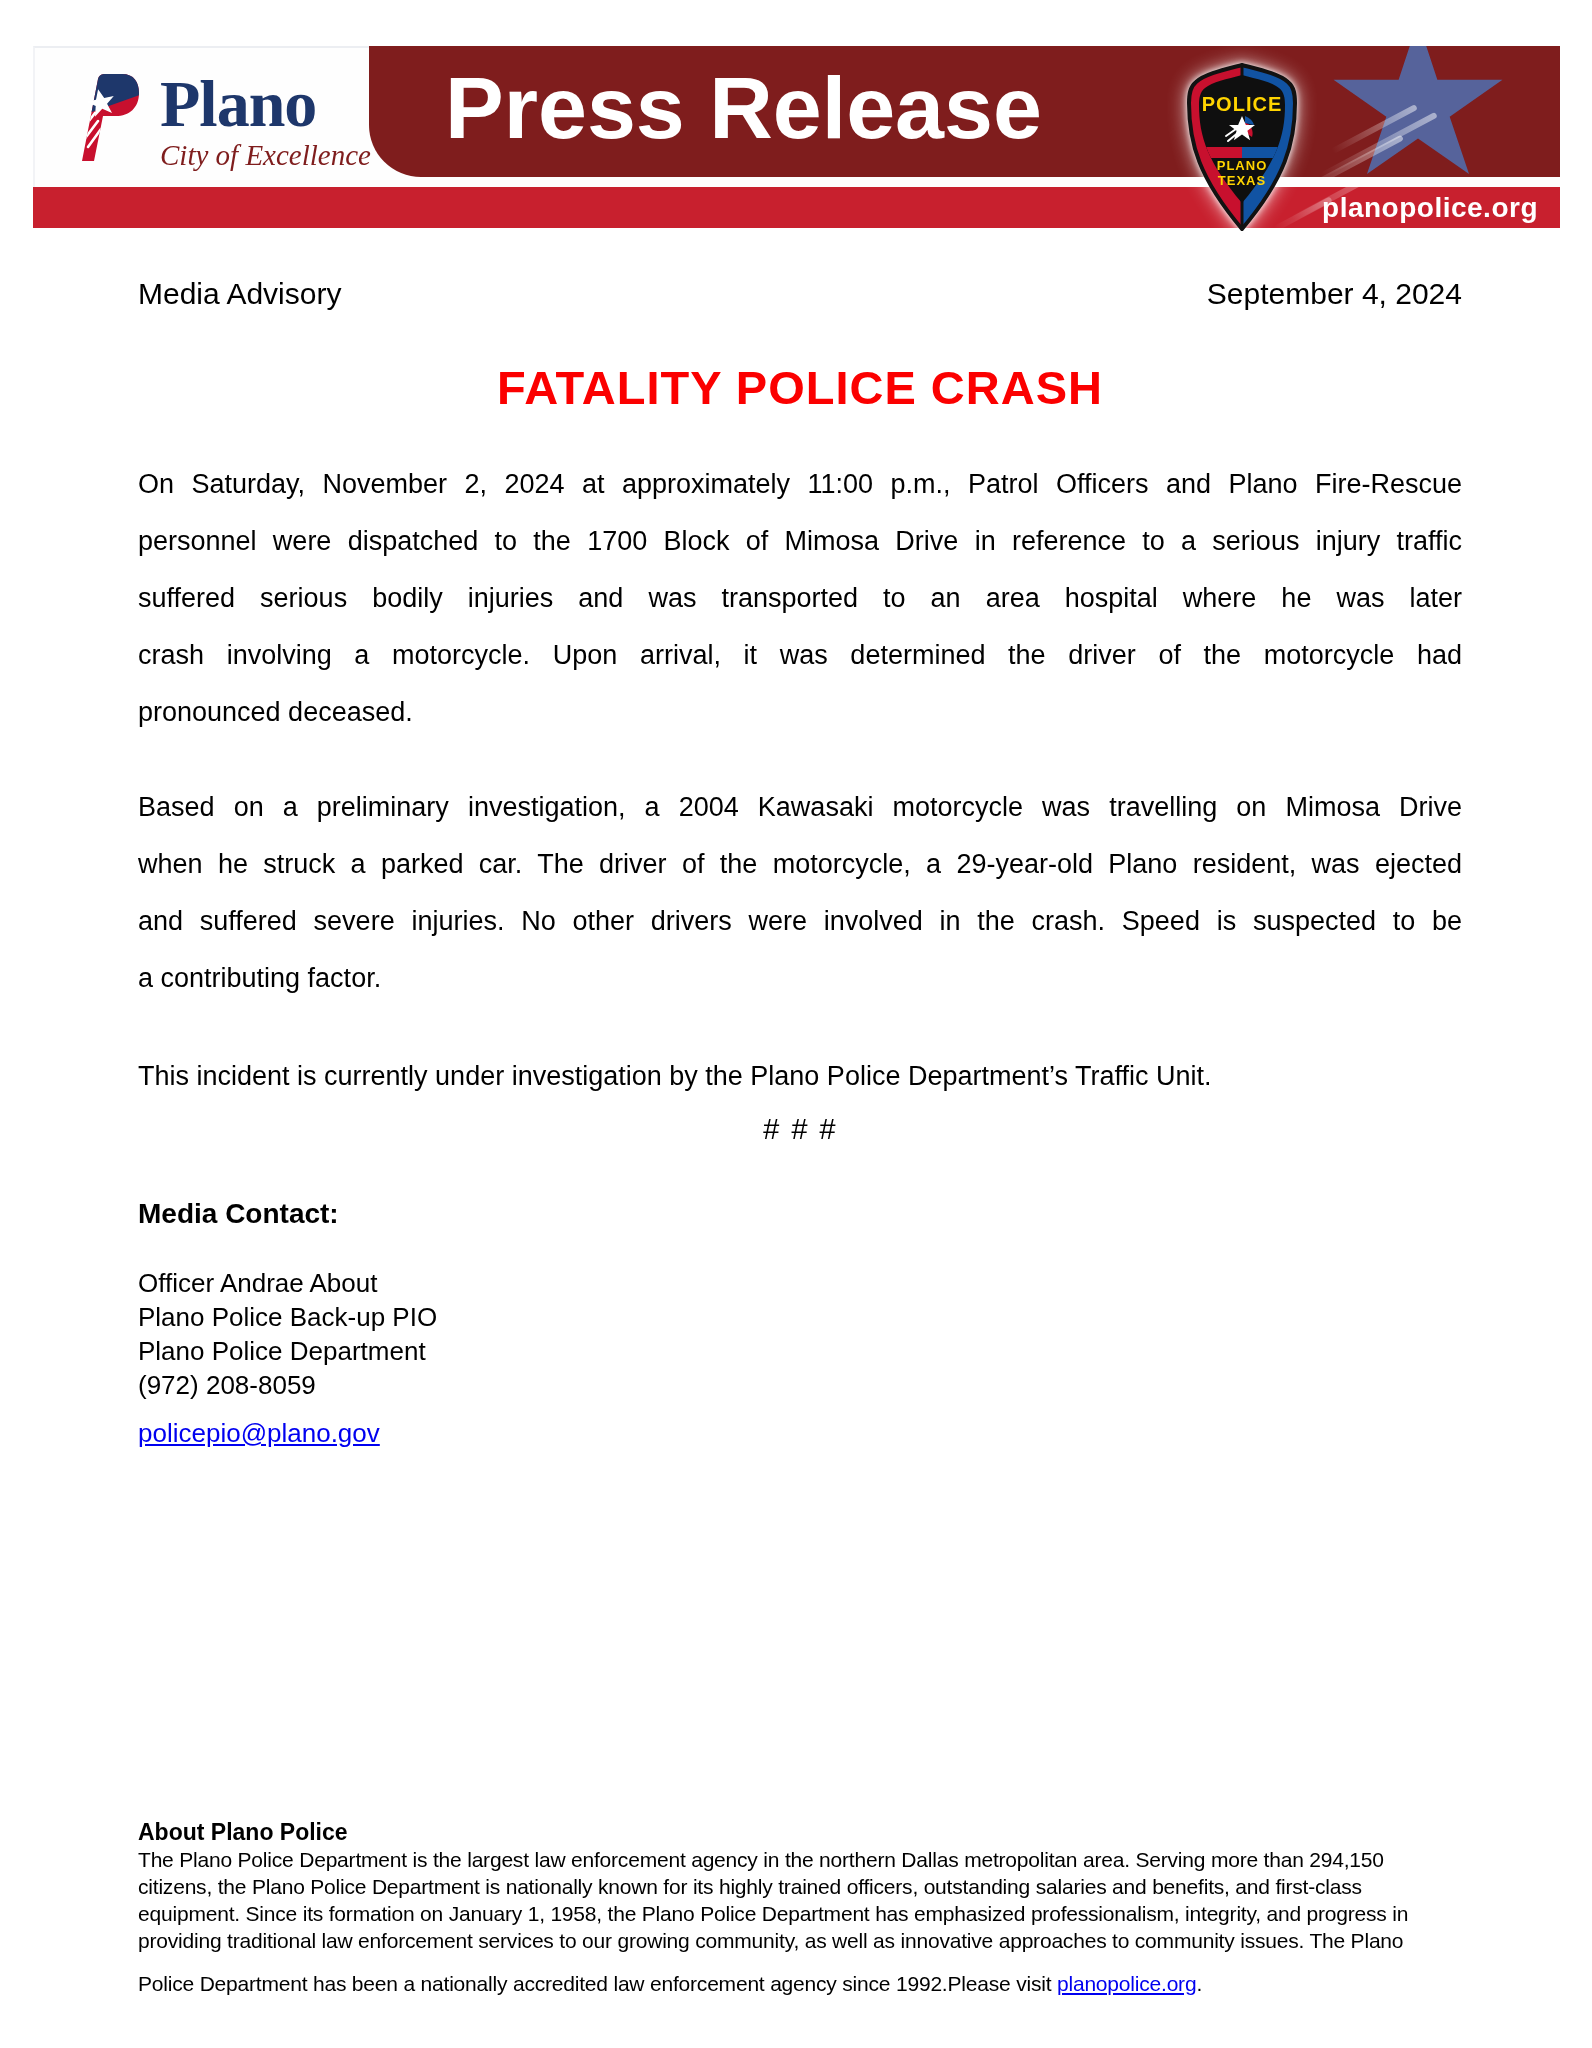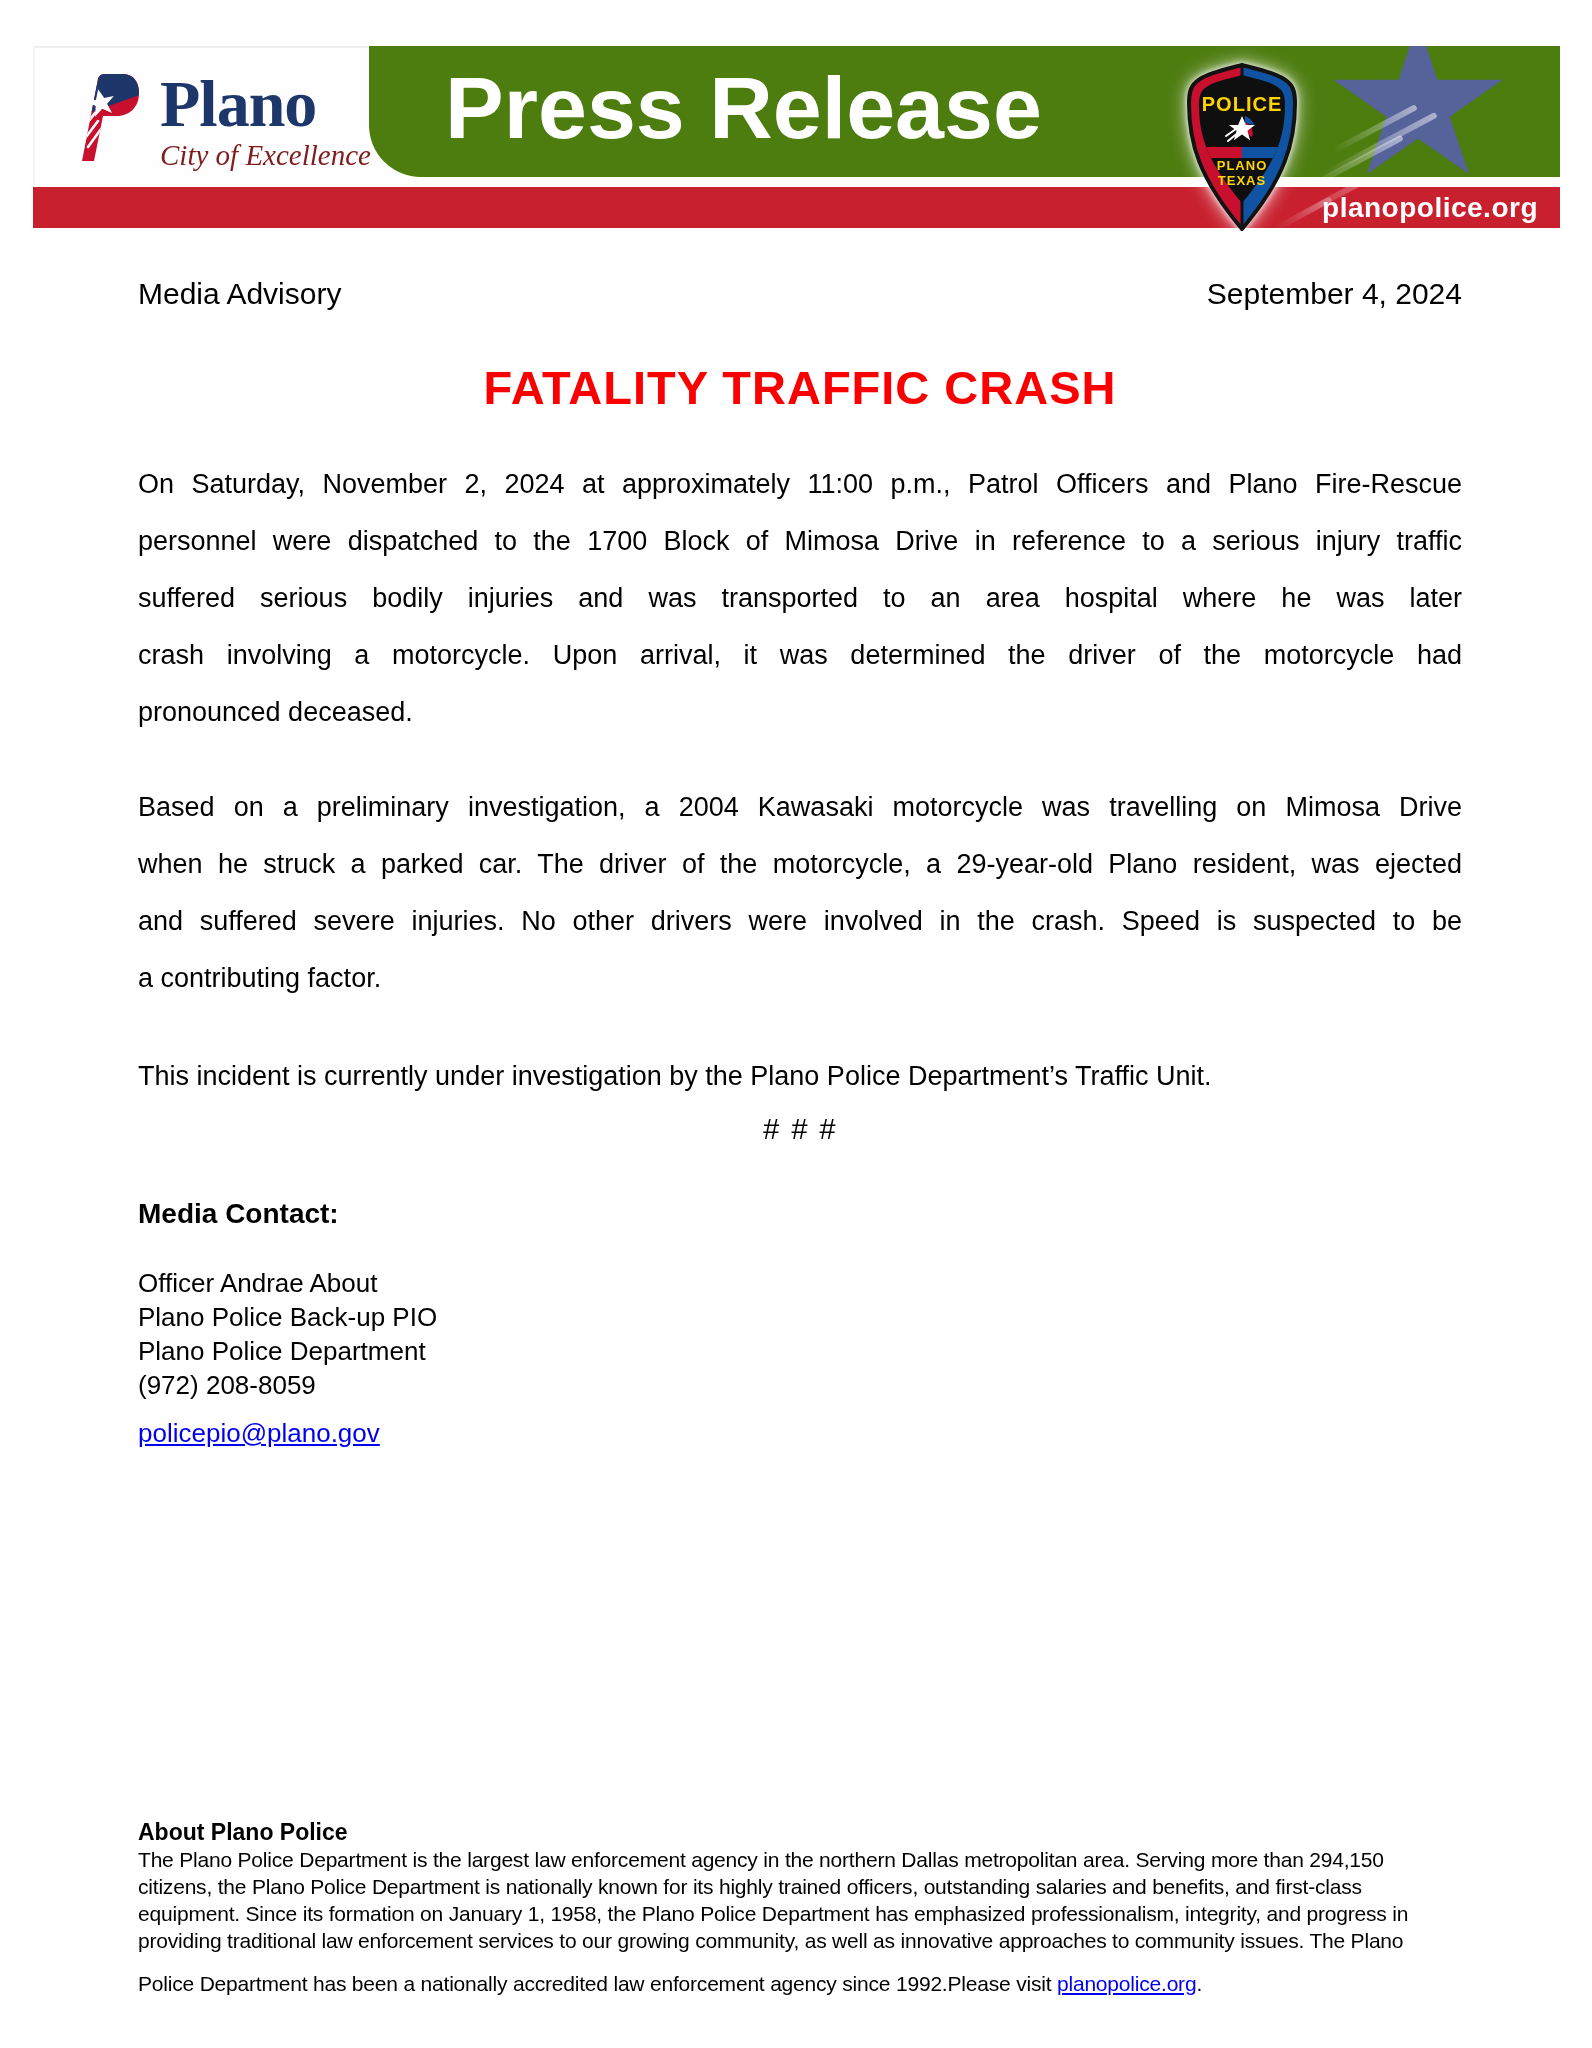--- a/index.html
+++ b/index.html
@@ -9,21 +9,21 @@
   }
 
   
   .header { position:absolute; left:33px; top:46px; width:1527px; height:184px; }
   .band-white {
     position:absolute; left:0; top:0; right:0; height:141px; background:#fefefe;
     border-top:2px solid #eceef2; border-left:2px solid #f2f3f6; box-sizing:border-box;
   }
   .banner {
     position:absolute; left:336px; top:0; right:0; height:131px;
-    background:#4d7c0f; border-bottom-left-radius:52px; overflow:hidden;
+    background:#7f1d1d; border-bottom-left-radius:52px; overflow:hidden;
   }
   .press {
     position:absolute; left:76px; top:50%; transform:translateY(-54%);
     font-size:88px; font-weight:bold; color:#ffffff; letter-spacing:0; white-space:nowrap;
   }
   .star-wm {
     position:absolute; left:961px; top:-25px; width:176px; height:168px;
     background:#56639b;
     clip-path:polygon(50% 0%,61% 35%,98% 35%,68% 57%,79% 91%,50% 70%,21% 91%,32% 57%,2% 35%,39% 35%);
   }
@@ -174,21 +174,21 @@
         <text x="59" y="122" text-anchor="middle" font-family="Liberation Sans, sans-serif" font-weight="bold" font-size="13" fill="#ffd400" letter-spacing="1">TEXAS</text>
       </svg>
     </div>
   </div>
 
   <div class="meta-row">
     <div>Media Advisory</div>
     <div>September 4, 2024</div>
   </div>
 
-  <div class="headline">FATALITY TRAFFIC CRASH</div>
+  <div class="headline">FATALITY POLICE CRASH</div>
 
   <div class="para" id="p1">
     <div class="jl">On Saturday, November 2, 2024 at approximately 11:00 p.m., Patrol Officers and Plano Fire-Rescue</div>
     <div class="jl">personnel were dispatched to the 1700 Block of Mimosa Drive in reference to a serious injury traffic</div>
     <div class="jl">suffered serious bodily injuries and was transported to an area hospital where he was later</div>
     <div class="jl">crash involving a motorcycle. Upon arrival, it was determined the driver of the motorcycle had</div>
     <div class="ll">pronounced deceased.</div>
   </div>
 
   <div class="para" id="p2">

